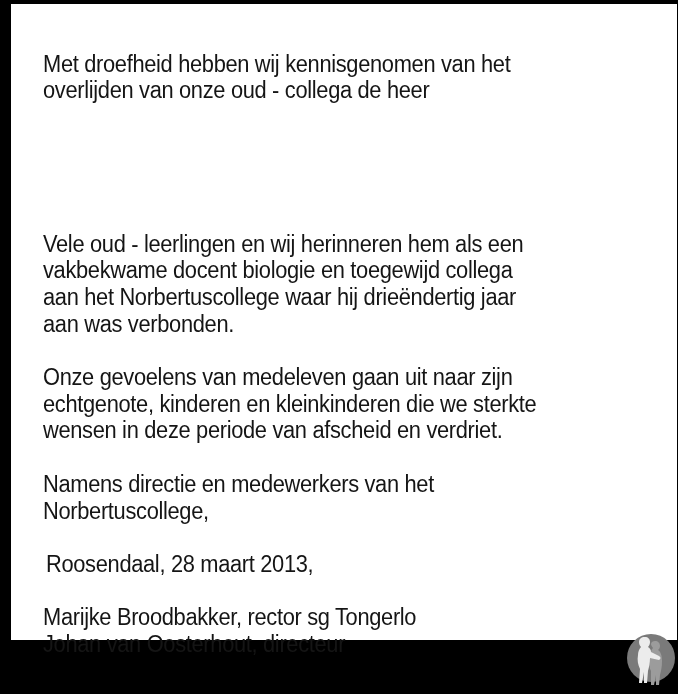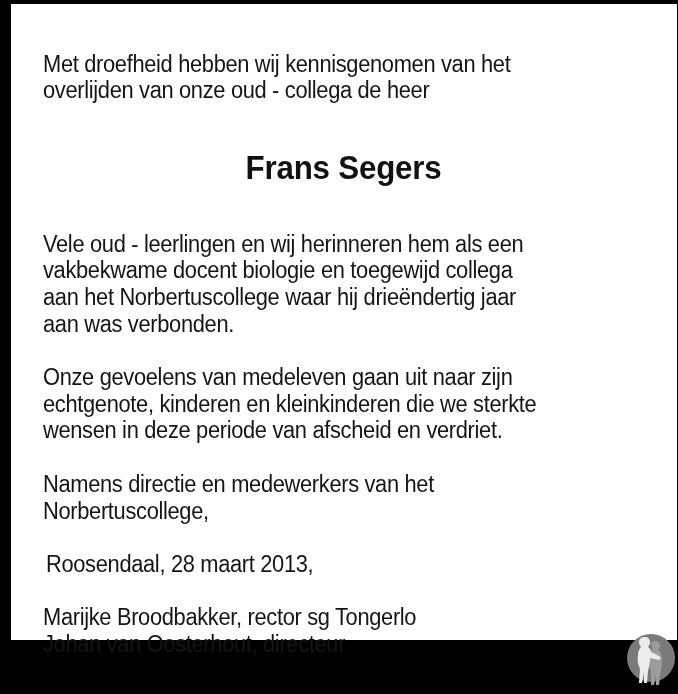--- a/index.html
+++ b/index.html
@@ -60,23 +60,20 @@
     }
   </style>
 </head>
 <body>
 
 <div class="card">
 
   <div class="line" style="top:47px">Met droefheid hebben wij kennisgenomen van het</div>
   <div class="line" style="top:73px">overlijden van onze oud - collega de heer</div>
 
-  <div class="name">
-    <span>Frans Segers</span>
-  </div>
 
   <div class="line" style="top:227px">Vele oud - leerlingen en wij herinneren hem als een</div>
   <div class="line" style="top:253px">vakbekwame docent biologie en toegewijd collega</div>
   <div class="line" style="top:280px">aan het Norbertuscollege waar hij drieëndertig jaar</div>
   <div class="line" style="top:307px">aan was verbonden.</div>
 
   <div class="line" style="top:360px">Onze gevoelens van medeleven gaan uit naar zijn</div>
   <div class="line" style="top:387px">echtgenote, kinderen en kleinkinderen die we sterkte</div>
   <div class="line" style="top:413px">wensen in deze periode van afscheid en verdriet.</div>
 

